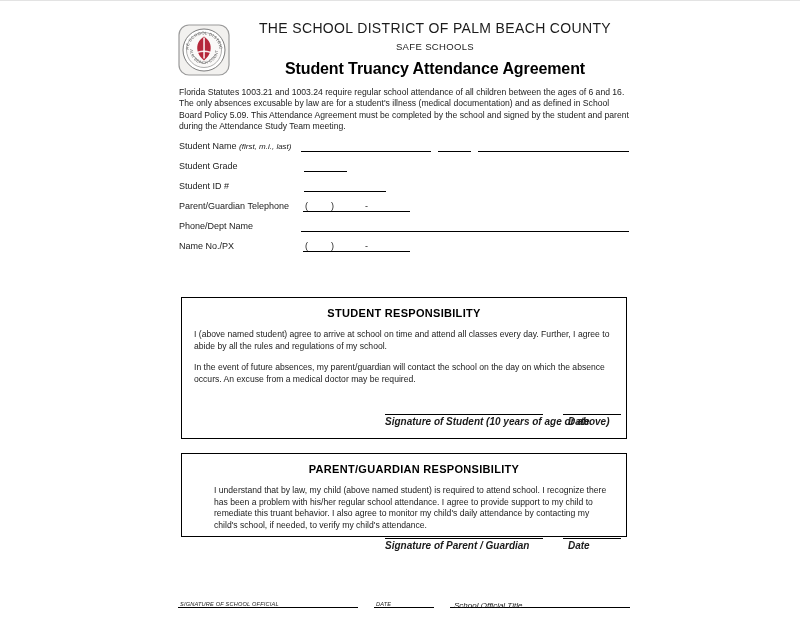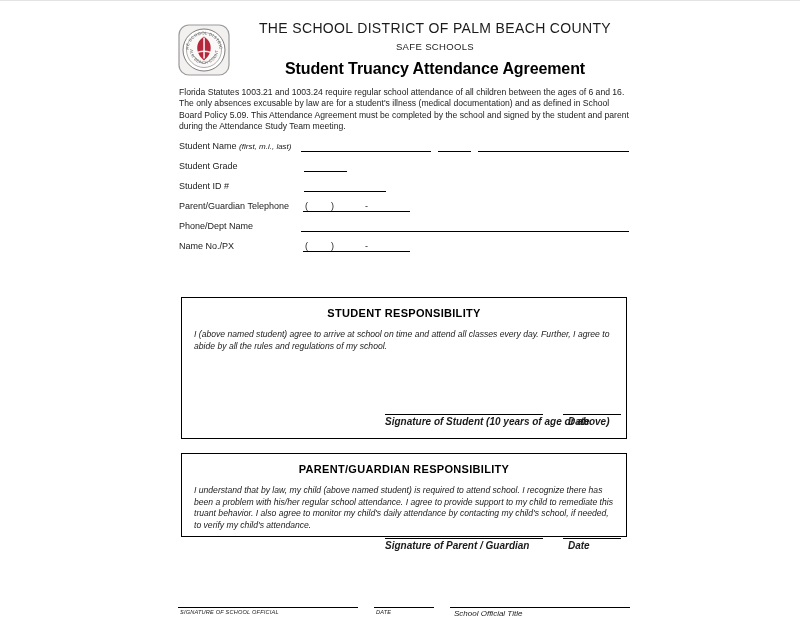--- a/index.html
+++ b/index.html
@@ -129,37 +129,37 @@
   
   .resp-box {
     position: absolute;
     left: 181px;
     width: 446px;
     border: 1.2px solid #000;
     box-sizing: border-box;
     background: #fff;
   }
   #student-box { top: 296px; height: 142px; }
-  #parent-box  { top: 452px; height: 84px; }
+  #parent-box  { top: 452px; height: 84px; padding-left: 20px; }
 
   .resp-heading {
     text-align: center;
     font-size: 11px;
     font-weight: bold;
     letter-spacing: 0.3px;
     margin-top: 9px;
     color: #000;
   }
   .resp-body {
     font-size: 8.6px;
     line-height: 11.6px;
     color: #1b1b1b;
     margin: 10px 12px 0 12px;
   }
-  .resp-body p { margin: 0 0 10px 0; font-style: italic; }
+  .resp-body p { margin: 0 0 10px 0; }
   .resp-body p:last-child { margin-bottom: 0; }
 
   .sig-area {
     position: absolute;
     left: 0; right: 0;
   }
   #student-box .sig-area { top: 116px; }
   #parent-box .sig-area  { top: 84px; }
 
   .sig-line {
@@ -191,21 +191,21 @@
     height: 24px;
   }
   .foot-line {
     position: absolute;
     top: 8px;
     border-bottom: 1.1px solid #000;
     height: 0;
   }
   .foot-cap {
     position: absolute;
-    top: 10px;
+    top: 2px;
     font-style: italic;
     color: #1b1b1b;
     white-space: nowrap;
   }
   .foot-cap.small {
     font-size: 5.6px;
     letter-spacing: 0.2px;
   }
   .foot-cap.normal {
     font-size: 8px;
@@ -301,20 +301,21 @@
         <span class="paren-close">)</span>
         <span class="dash">-</span>
       </span>
     </div>
   </div>
 
   <div class="resp-box" id="student-box">
     <div class="resp-heading">STUDENT RESPONSIBILITY</div>
     <div class="resp-body">
       <p>I (above named student) agree to arrive at school on time and attend all classes every day. Further, I agree to abide by all the rules and regulations of my school.</p>
+      <p>In the event of future absences, my parent/guardian will contact the school on the day on which the absence occurs. An excuse from a medical doctor may be required.</p>
     </div>
     <div class="sig-area">
       <span class="sig-line sig-name-line"></span>
       <span class="sig-caption sig-name-cap">Signature of Student (10 years of age or above)</span>
       <span class="sig-line sig-date-line"></span>
       <span class="sig-caption sig-date-cap">Date</span>
     </div>
   </div>
 
   <div class="resp-box" id="parent-box">

